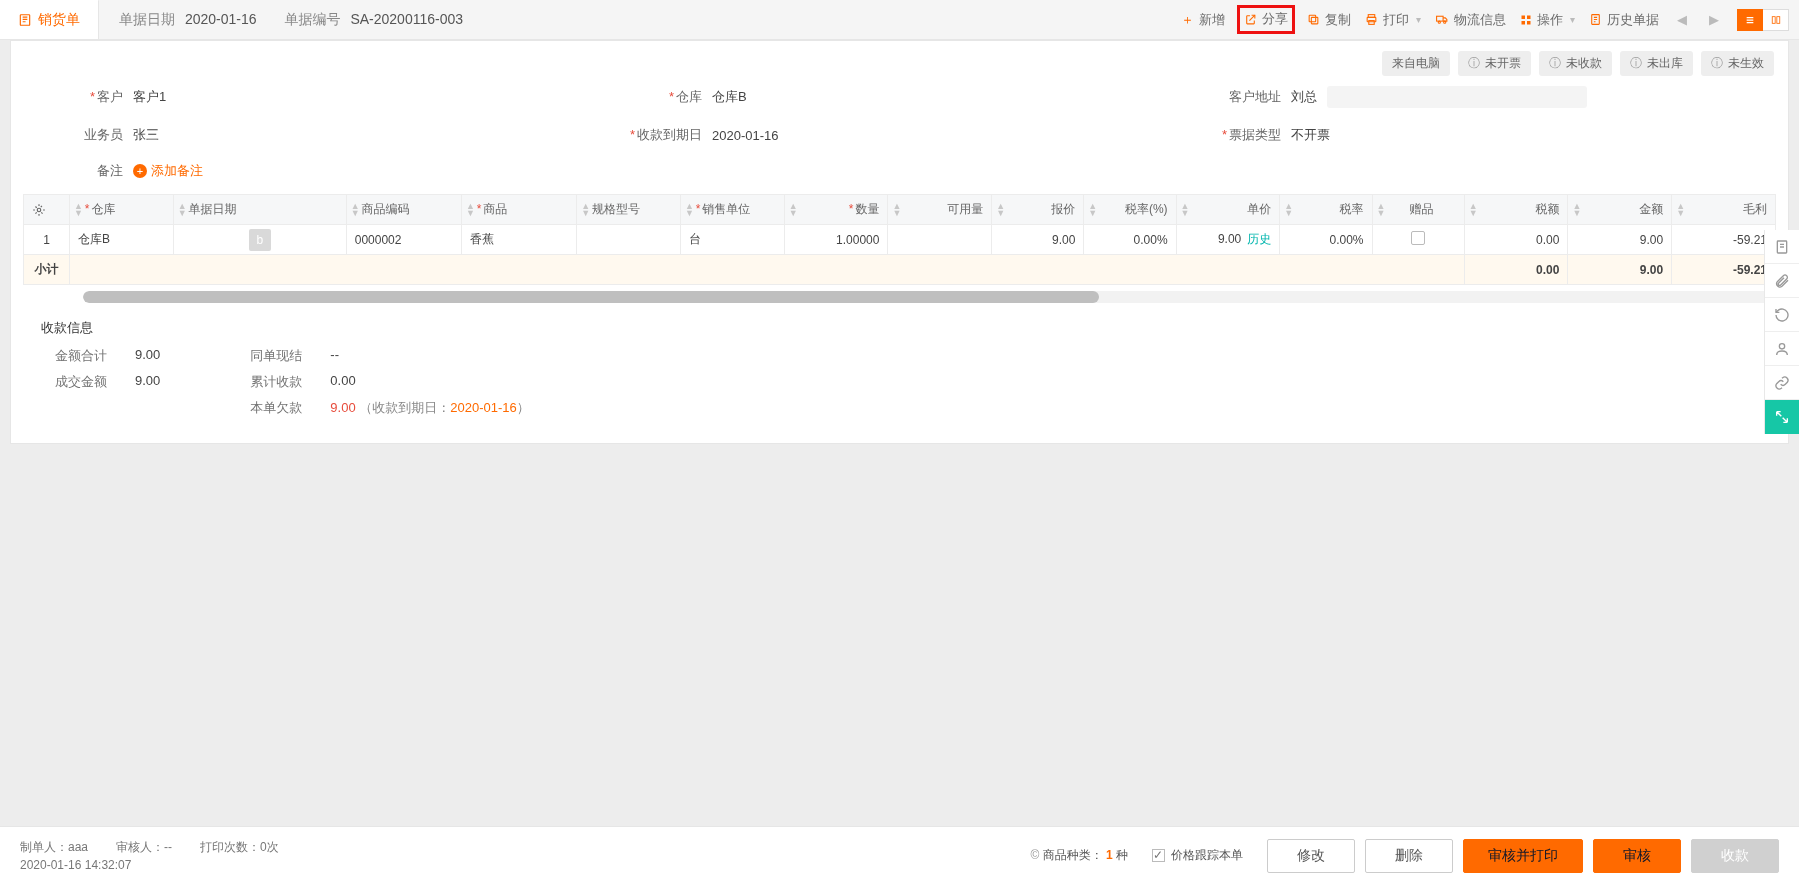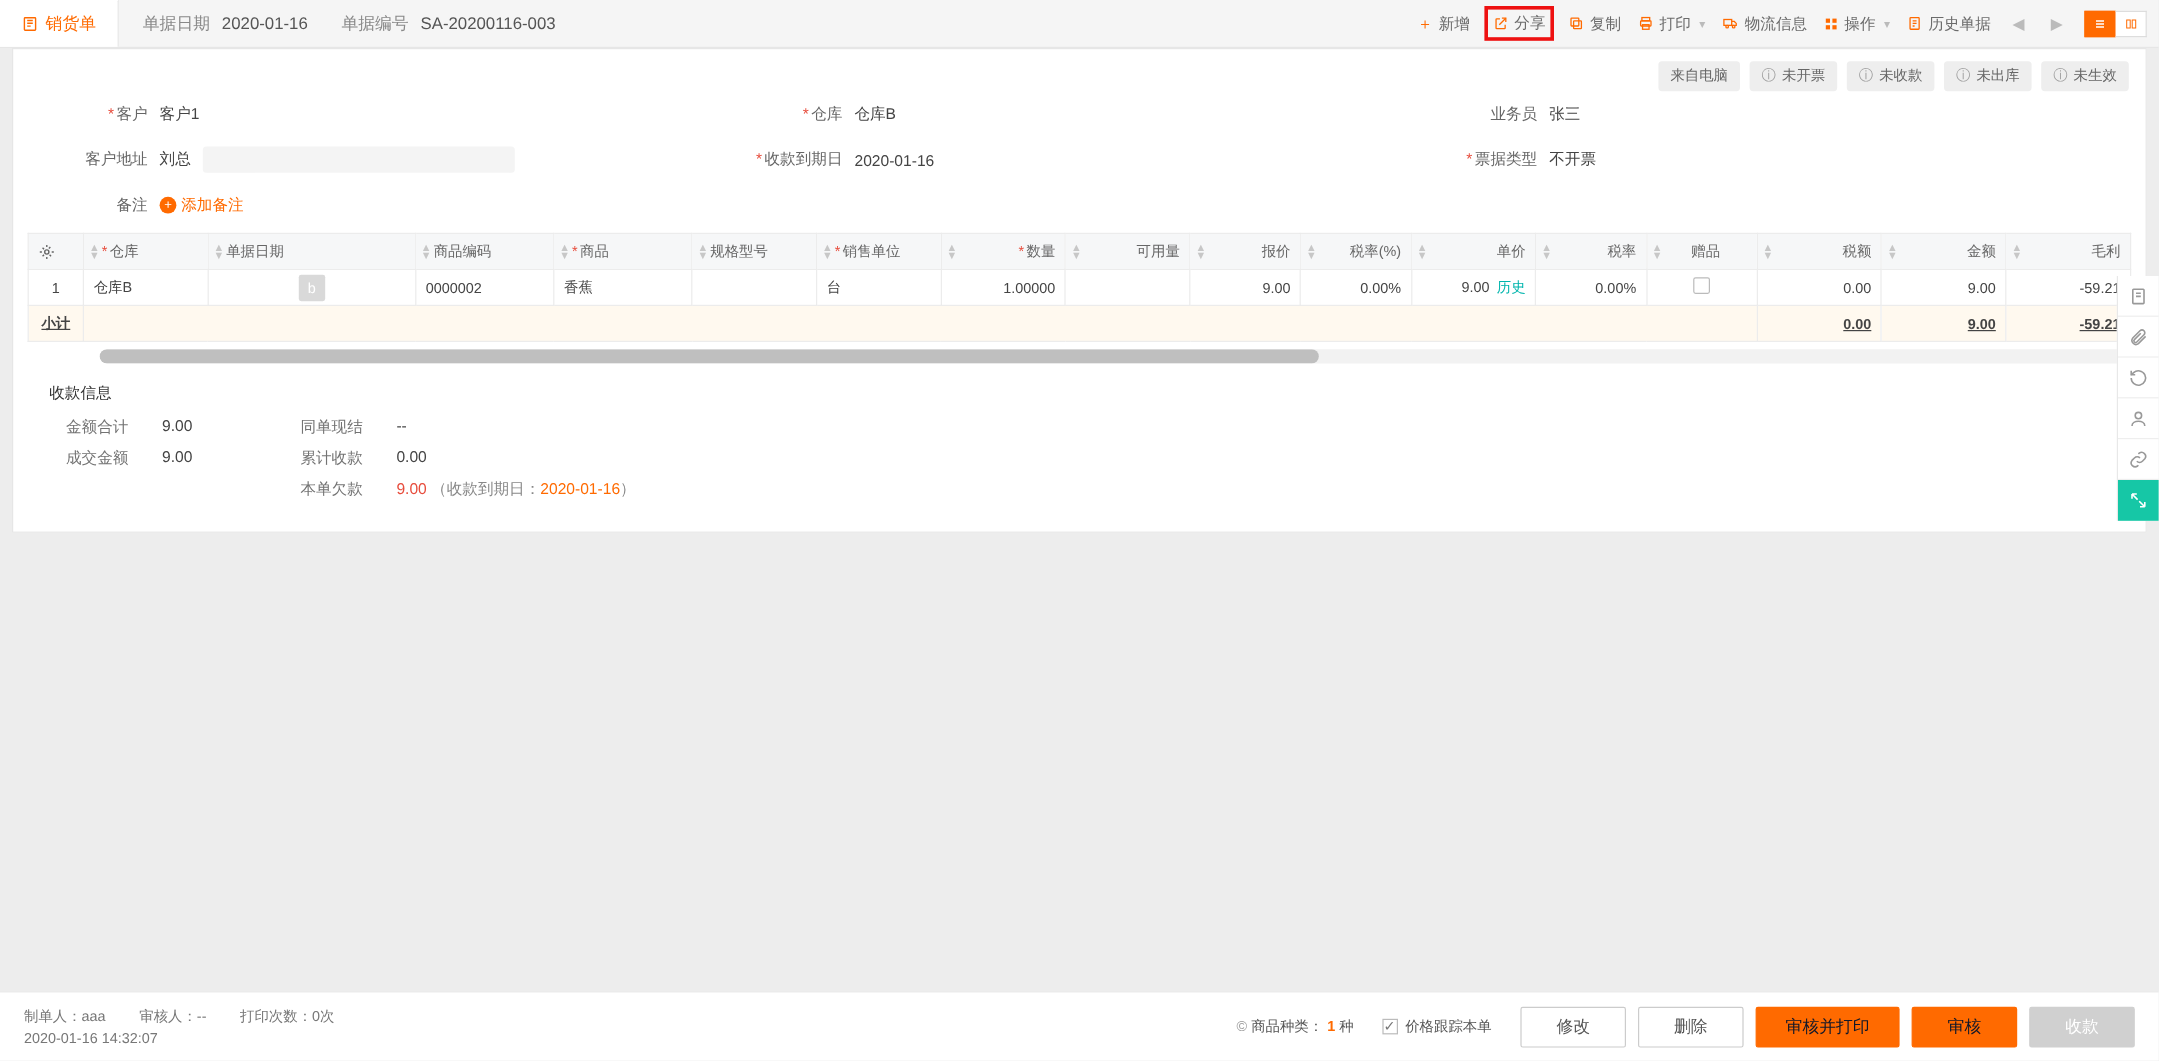--- a/index.html
+++ b/index.html
@@ -78,21 +78,21 @@
   .grid-wrap{margin:0 12px 6px;position:relative;}
   table.grid{width:100%;border-collapse:collapse;table-layout:fixed;font-size:12px;}
   .grid th,.grid td{border:1px solid #ececec;height:30px;padding:0 8px;white-space:nowrap;overflow:hidden;text-overflow:ellipsis;}
   .grid th{background:#f6f7f8;font-weight:500;color:#666;text-align:left;position:relative;}
   .grid th .sort{color:#c7c7c7;font-size:9px;position:absolute;left:4px;top:50%;transform:translateY(-50%);line-height:7px;}
   .grid th .ast{color:#e74c3c;margin-right:2px;}
   .grid td{color:#444;}
   .grid td.num,.grid th.num{text-align:right;}
   .grid td.center,.grid th.center{text-align:center;}
   .gear{width:34px;text-align:center;color:#999;}
-  .grid tr.subtotal td{background:#fff9ef;font-weight:600;color:#444;text-decoration:underline;}
+  .grid tr.subtotal td{background:#fff9ef;font-weight:600;color:#444;}
   .pic-cell{display:flex;justify-content:center;align-items:center;}
   .pic{width:22px;height:22px;background:#d9d9d9;border-radius:2px;display:flex;align-items:center;justify-content:center;color:#fff;font-size:12px;}
   .hist{color:var(--teal);margin-left:6px;}
   .chk{display:inline-block;width:14px;height:14px;border:1px solid #bbb;border-radius:2px;background:#fff;}
 
   
   .hscroll{position:relative;height:12px;background:#f2f2f2;margin:0 12px 8px 72px;border-radius:6px;overflow:hidden;}
   .hscroll .thumb{position:absolute;left:0;top:0;height:100%;width:60%;background:#bfbfbf;border-radius:6px;}
 
   
@@ -268,28 +268,28 @@
   <div class="form">
     <div class="field">
       <span class="lbl"><span class="req">*</span><span>客户</span></span>
       <span class="val">客户1</span>
     </div>
     <div class="field">
       <span class="lbl"><span class="req">*</span><span>仓库</span></span>
       <span class="val">仓库B</span>
     </div>
     <div class="field">
-      <span class="lbl"><span>业务员</span></span>
-      <span class="val">张三</span>
-    </div>
-
-    <div class="field">
       <span class="lbl"><span>客户地址</span></span>
       <span class="val">刘总</span>
       <span class="addr-mask"></span>
+    </div>
+
+    <div class="field">
+      <span class="lbl"><span>业务员</span></span>
+      <span class="val">张三</span>
     </div>
     <div class="field">
       <span class="lbl"><span class="req">*</span><span>收款到期日</span></span>
       <span class="val">2020-01-16</span>
     </div>
     <div class="field">
       <span class="lbl"><span class="req">*</span><span>票据类型</span></span>
       <span class="val">不开票</span>
     </div>
 

